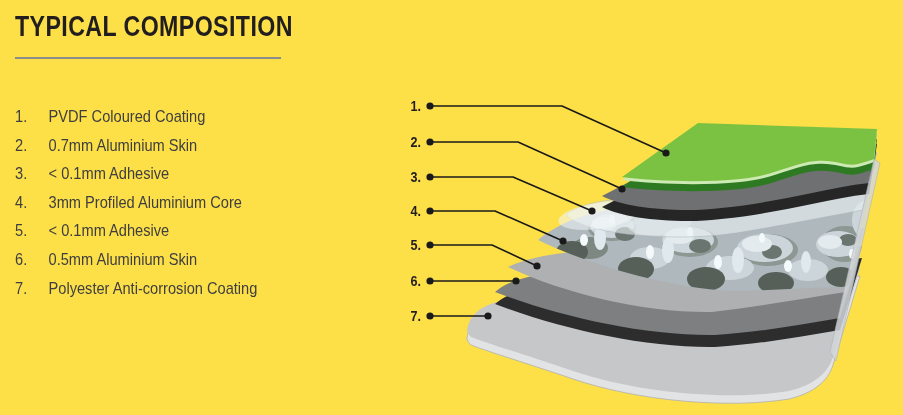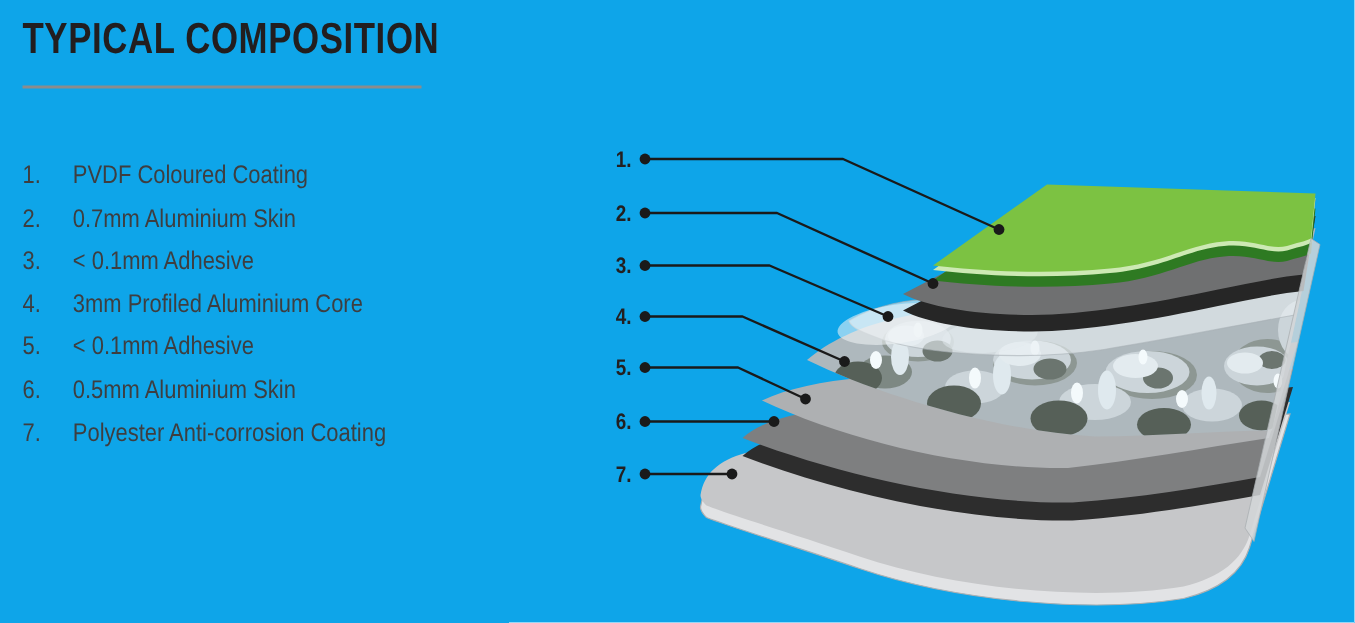--- a/index.html
+++ b/index.html
@@ -1,18 +1,18 @@
 <!DOCTYPE html>
 <html><head>
 <meta charset="utf-8">
 <style>
   * { margin:0; padding:0; box-sizing:border-box; }
   html,body { background:#ffffff; }
   .page {
-    position:relative; width:903px; height:415px; background:#0ea5e9;
+    position:relative; width:903px; height:415px; background:#fde047;
     font-family:"Liberation Sans", sans-serif; overflow:hidden;
   }
   .title {
     position:absolute; left:15px; top:9px;
     font-size:29px; font-weight:bold; color:#221e1f;
     white-space:nowrap; letter-spacing:0.5px;
     transform:scaleX(0.80); transform-origin:0 0; line-height:1.2;
   }
   .title-rule {
     position:absolute; left:15px; top:57px; width:266px; height:2px;

